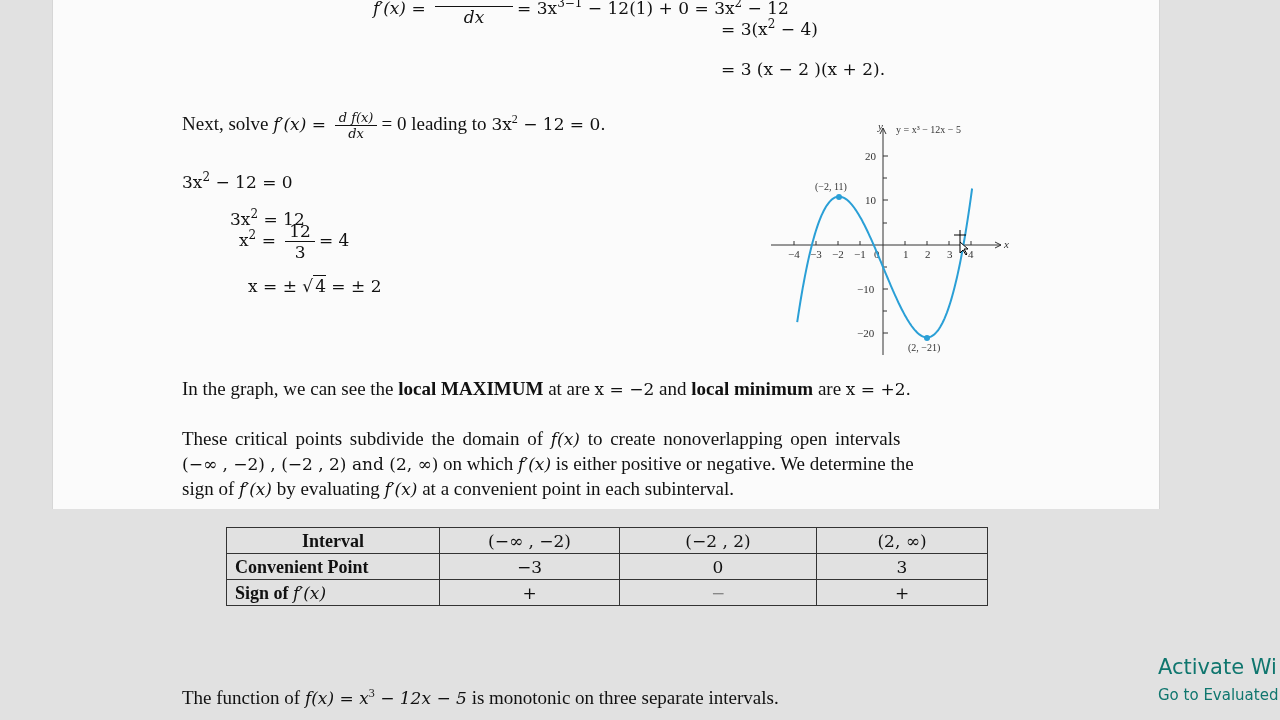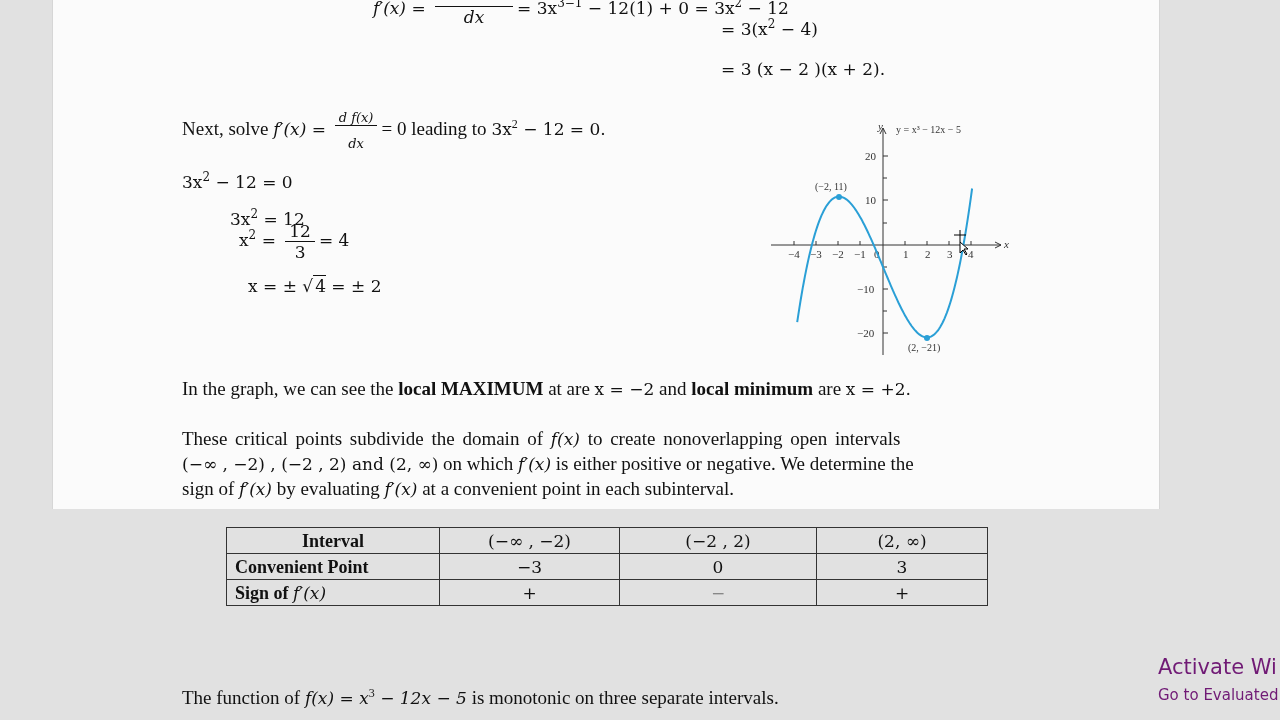--- a/index.html
+++ b/index.html
@@ -7,31 +7,31 @@
          font-family: "Liberation Serif", serif; color: #111; }
   .page { position: absolute; left: 52px; top: 0; width: 1106px; height: 509px; background: #fbfbfb;
           border-left: 1px solid #d6d6d6; border-right: 1px solid #d6d6d6; }
   .abs { position: absolute; white-space: nowrap; }
   .t { font-size: 19px; line-height: 22px; }
   .m { font-family: "DejaVu Serif", "Liberation Serif", serif; font-size: 17px; }
   .mi { font-style: italic; }
   .frac { display: inline-flex; flex-direction: column; align-items: center; vertical-align: middle; margin: 0 4px; }
   .frac .num { border-bottom: 1px solid #111; padding: 0 4px; line-height: 20px; }
   .frac .den { line-height: 20px; }
-  .frac.small { font-size: 13px; gap: 10px; }
+  .frac.small { font-size: 13px; }
   .frac.small .num, .frac.small .den { line-height: 15px; }
   sup { font-size: 12px; vertical-align: 7px; line-height: 0; }
   sub { font-size: 12px; vertical-align: -4px; line-height: 0; }
   b { font-weight: bold; }
   table.sign { position: absolute; left: 225px; top: 527px; border-collapse: collapse; font-size: 18px; }
   table.sign td { border: 1px solid #333; height: 25px; padding: 0 8px; text-align: center; line-height: 24px; }
   table.sign td.hdr { font-weight: bold; text-align: left; width: 196px; }
   table.sign td.first { text-align: center; }
   .wavy { text-decoration: underline wavy #d33; text-decoration-thickness: 1px; }
-  .watermark { position: absolute; left: 1158px; color: #701a75; font-family: "DejaVu Sans", sans-serif; white-space: nowrap; }
+  .watermark { position: absolute; left: 1158px; color: #0f766e; font-family: "DejaVu Sans", sans-serif; white-space: nowrap; }
   .sqrt { border-top: 1px solid #111; padding-left: 2px; }
 </style>
 </head>
 <body>
 
 <div class="page">
 
   <div class="abs m" style="left:320px; top:-2px;">
     <span class="mi">f′(x) =</span>
     <span class="frac" style="vertical-align: top; margin-top:-12px;">

